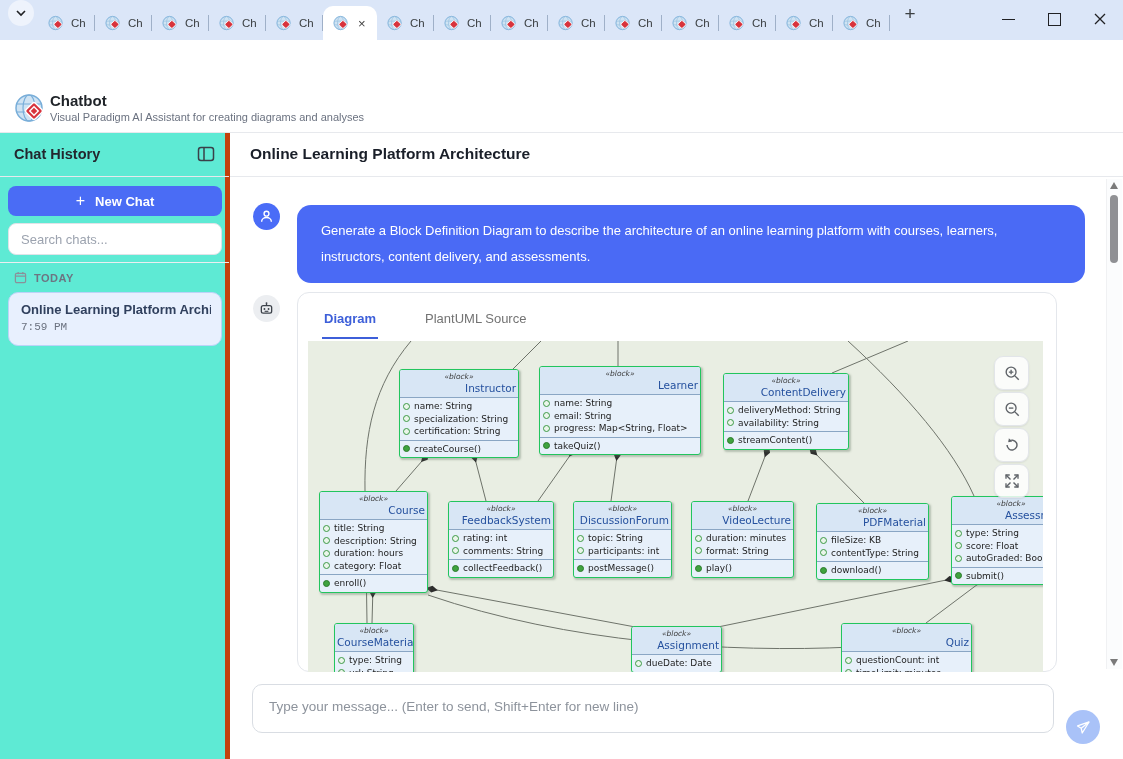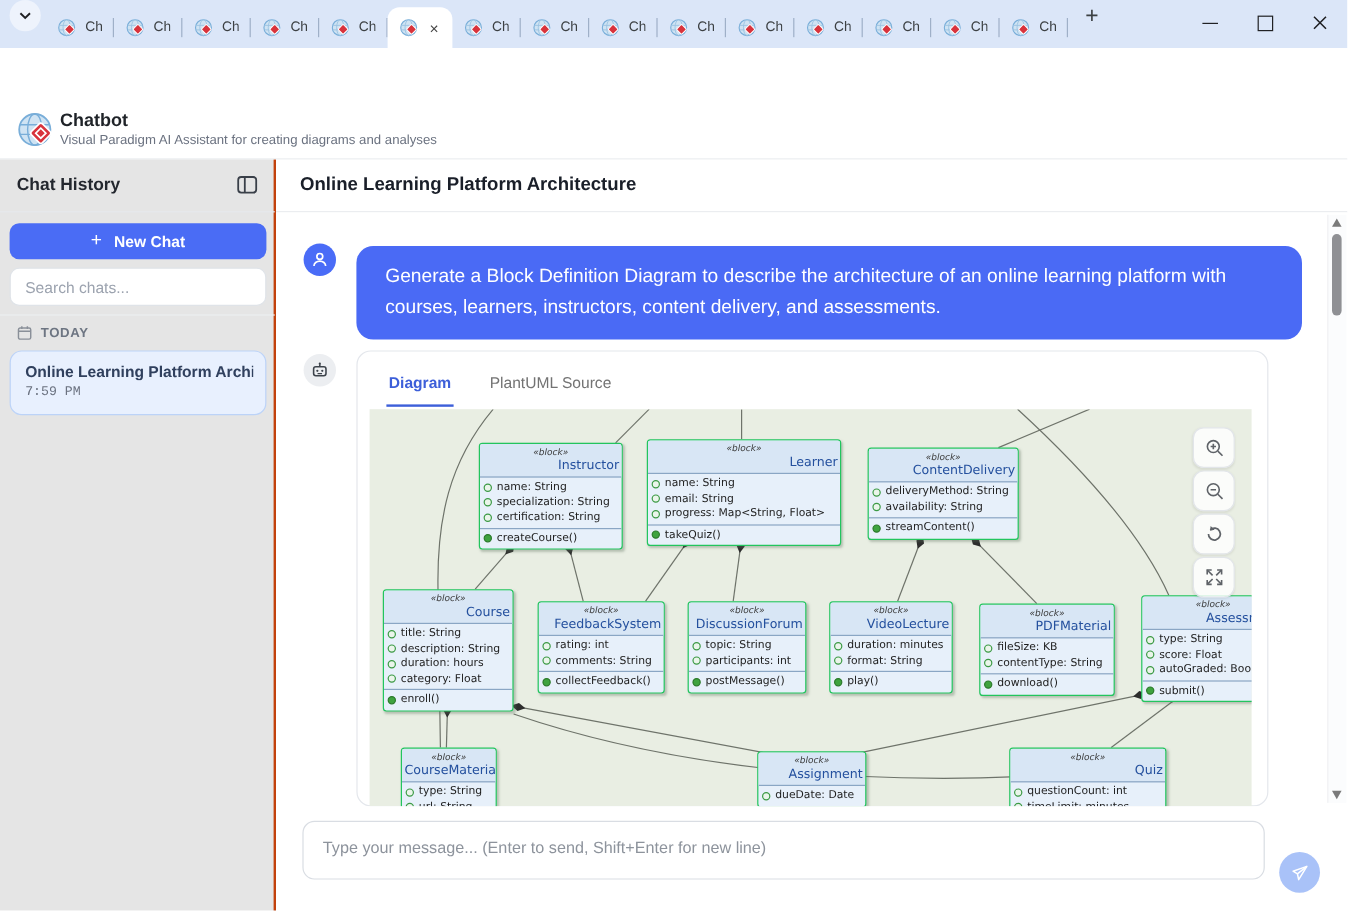--- a/index.html
+++ b/index.html
@@ -38,21 +38,21 @@
   #apptitle{position:absolute;left:50px;top:7px;font-size:15px;font-weight:bold;color:#1f2328;}
   #appsub{position:absolute;left:50px;top:26px;font-size:11px;color:#6b7280;}
   .hdrico{position:absolute;top:97px;width:22px;height:22px;display:flex;align-items:center;justify-content:center;cursor:pointer;}
   #moreapps{position:absolute;left:995px;top:94px;width:78px;height:30px;border-radius:8px;
     background:linear-gradient(135deg,#35ab82,#21996f);color:#fff;font-size:13px;font-weight:bold;
     display:flex;align-items:center;justify-content:center;cursor:pointer;}
   #hdr-avatar{position:absolute;left:1081px;top:93px;width:32px;height:32px;border-radius:50%;background:#9b2bad;
     color:#fff;font-size:15px;font-weight:bold;display:flex;align-items:center;justify-content:center;cursor:pointer;}
   
   #appbody{position:absolute;left:0;top:133px;width:1123px;height:626px;}
-  #sidebar{position:absolute;left:0;top:0;width:230px;height:626px;background:#e5e5e5;border-right:2px solid #c2410c;box-sizing:border-box;}
+  #sidebar{position:absolute;left:0;top:0;width:230px;height:626px;background:#5eead4;border-right:5px solid #c2410c;box-sizing:border-box;}
   #sb-head{position:absolute;left:0;top:0;width:229px;height:44px;border-bottom:1px solid #e7e9ed;box-sizing:border-box;}
   #sb-title{position:absolute;left:14px;top:13px;font-size:14.5px;font-weight:bold;color:#23272e;}
   #sb-toggle{position:absolute;left:196px;top:11px;width:22px;height:22px;cursor:pointer;}
   #newchat{position:absolute;left:8px;top:53px;width:214px;height:30px;background:#4a6cf5;border-radius:8px;
     color:#fff;font-size:13px;font-weight:bold;display:flex;align-items:center;justify-content:center;gap:10px;cursor:pointer;}
   #newchat .plus{font-size:16px;font-weight:normal;}
   #sb-search{position:absolute;left:8px;top:90px;width:214px;height:32px;border:1px solid #dfe3e8;border-radius:8px;
     box-sizing:border-box;font-size:13px;color:#374151;padding:0 12px;outline:none;font-family:"Liberation Sans",sans-serif;}
   #sb-search::placeholder{color:#9ca3af;}
   #sb-div{position:absolute;left:0;top:129px;width:229px;height:1px;background:#eceef1;}
@@ -63,26 +63,26 @@
   .chatitem .ct{position:absolute;left:12px;top:9px;font-size:13px;color:#30405e;font-weight:bold;white-space:nowrap;overflow:hidden;width:190px;}
   .chatitem .cts{position:absolute;left:12px;top:28px;font-size:11px;color:#6b7280;font-family:Liberation Mono, monospace;}
   
   #main{position:absolute;left:230px;top:0;width:893px;height:626px;}
   #main-head{position:absolute;left:0;top:0;width:893px;height:44px;border-bottom:1px solid #e7e9ed;box-sizing:border-box;background:#fff;}
   #page-title{position:absolute;left:20px;top:12px;font-size:15.5px;font-weight:bold;color:#1a1f29;}
   #chatscroll{position:absolute;left:0;top:44px;width:893px;height:495px;background:#fff;overflow:hidden;}
   .uavatar{position:absolute;left:23px;top:26px;width:27px;height:27px;border-radius:50%;background:#4a6cf7;
     display:flex;align-items:center;justify-content:center;}
   #ububble{position:absolute;left:67px;top:28px;width:788px;box-sizing:border-box;background:#4a6af5;border-radius:14px;
-    color:#fff;font-size:16px;line-height:26px;padding:13px 24px;}
+    color:#fff;font-size:13px;line-height:26px;padding:13px 24px;}
   .bavatar{position:absolute;left:23px;top:118px;width:27px;height:27px;border-radius:50%;background:#eceef1;
     display:flex;align-items:center;justify-content:center;}
   #rcard{position:absolute;left:67px;top:115px;width:760px;height:380px;background:#fff;border:1px solid #e4e7ec;
     border-radius:12px;box-sizing:border-box;}
-  #rtabs{position:absolute;left:24px;top:10px;height:36px;display:flex;gap:28px;}
+  #rtabs{position:absolute;left:24px;top:10px;height:36px;display:flex;gap:45px;}
   .rtab{font-size:13px;color:#737373;padding:8px 2px;cursor:pointer;border-bottom:2px solid transparent;}
   .rtab.active{color:#3d5fd9;font-weight:bold;border-bottom:2px solid #3d5fd9;}
   #dviewport{position:absolute;left:10px;top:48px;width:735px;height:331px;background:#e9eee3;overflow:hidden;}
   #dedges{position:absolute;left:0;top:0;}
   .uml-block{position:absolute;background:#e7f0fa;border:1px solid #22c55e;border-radius:3px;
     box-shadow:1.5px 1.5px 2px rgba(90,110,90,.35);font-family:"DejaVu Sans",sans-serif;overflow:hidden;}
   .ub-head{background:#d8e6f5;text-align:center;padding:2px 2px 3px;border-bottom:1px solid #8aa6c4;}
   .ub-st{font-size:7.5px;font-style:italic;color:#3a3a3a;}
   .ub-name{font-size:10.5px;color:#24509e;margin-top:1px;text-align:right;}
   .ub-sec{padding:2px 3px;}

